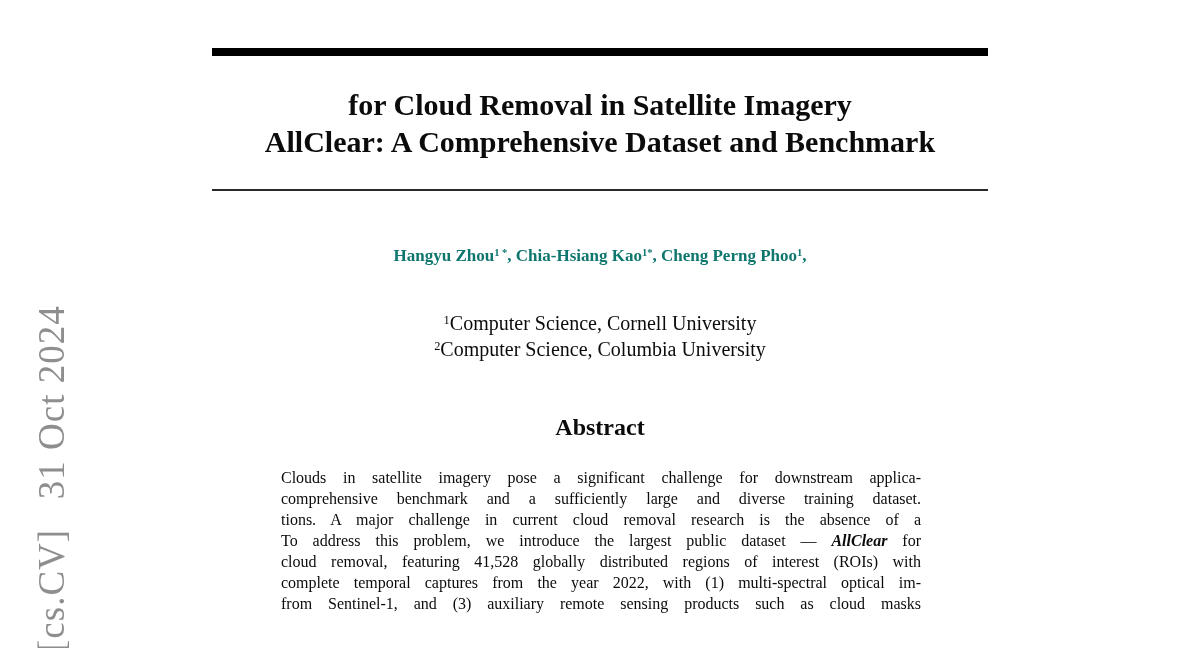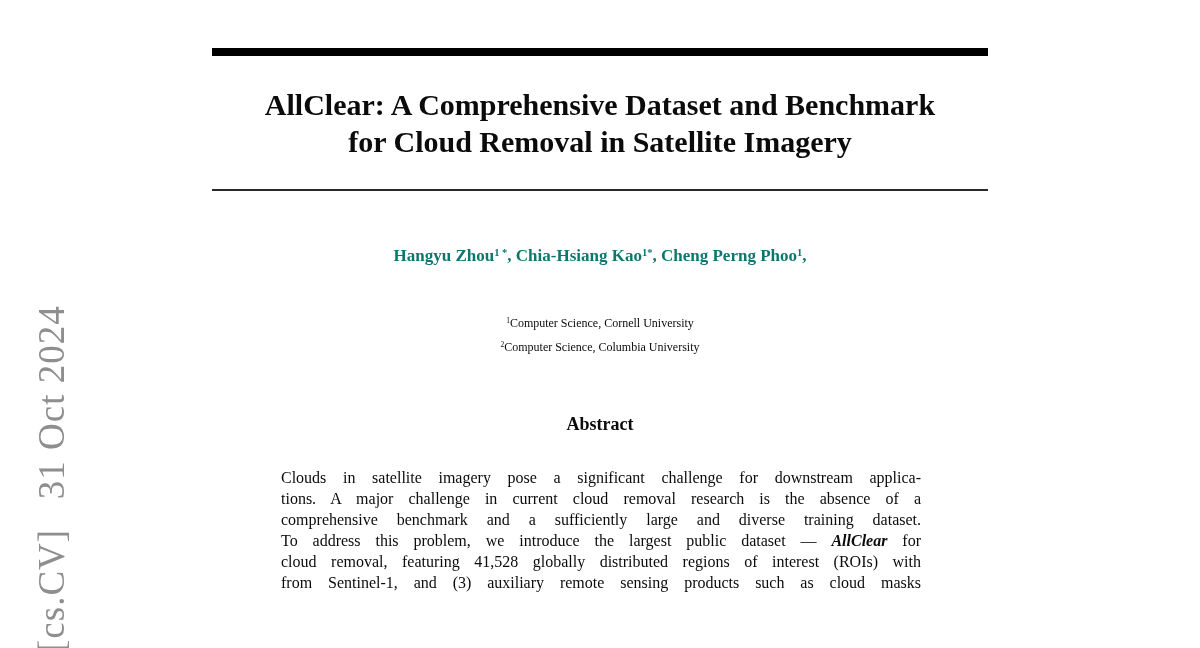--- a/index.html
+++ b/index.html
@@ -57,31 +57,31 @@
     font-weight: bold;
     font-size: 17px;
     line-height: 24px;
     color: #0f766e;
   }
   .affils {
     position: absolute;
     left: 212px; top: 312px;
     width: 776px;
     text-align: center;
-    font-size: 12px;
+    font-size: 20px;
     line-height: 23px;
     color: #0b0b0b;
   }
   .abstract-heading {
     position: absolute;
     left: 212px; top: 414px;
     width: 776px;
     text-align: center;
     font-weight: bold;
-    font-size: 18px;
+    font-size: 24px;
     color: #0b0b0b;
   }
   .abstract-body {
     position: absolute;
     left: 281px; top: 467px;
     width: 640px;
     font-size: 16px;
     line-height: 21px;
     color: #0b0b0b;
   }
@@ -102,39 +102,40 @@
 </head>
 <body>
 
 <div class="page">
 
   <div class="watermark">[cs.CV]  31 Oct 2024</div>
 
   <div class="rule-thick"></div>
 
   <h1 class="title">
+    <div class="title-line">for Cloud Removal in Satellite Imagery</div>
     <div class="title-line">AllClear: A Comprehensive Dataset and Benchmark</div>
-    <div class="title-line">for Cloud Removal in Satellite Imagery</div>
   </h1>
 
   <div class="rule-thin"></div>
 
   <div class="authors">
     <div class="author-line"><span>Hangyu Zhou</span><span class="sup">1 *</span><span>, Chia-Hsiang Kao</span><span class="sup">1*</span><span>, Cheng Perng Phoo</span><span class="sup">1</span><span>,</span></div>
   </div>
 
   <div class="affils">
     <div class="affil-line"><span class="sup">1</span><span>Computer Science, Cornell University</span></div>
     <div class="affil-line"><span class="sup">2</span><span>Computer Science, Columbia University</span></div>
   </div>
 
   <div class="abstract-heading">Abstract</div>
 
   <div class="abstract-body">
       <div class="abs-line"><span>Clouds in satellite imagery pose a significant challenge for downstream applica-</span></div>
+      <div class="abs-line"><span>comprehensive benchmark and a sufficiently large and diverse training dataset.</span></div>
       <div class="abs-line"><span>tions. A major challenge in current cloud removal research is the absence of a</span></div>
-      <div class="abs-line"><span>comprehensive benchmark and a sufficiently large and diverse training dataset.</span></div>
       <div class="abs-line"><span>To address this problem, we introduce the largest public dataset — </span><span class="i">AllClear</span><span> for</span></div>
       <div class="abs-line"><span>cloud removal, featuring 41,528 globally distributed regions of interest (ROIs) with</span></div>
+      <div class="abs-line"><span>complete temporal captures from the year 2022, with (1) multi-spectral optical im-</span></div>
       <div class="abs-line"><span>from Sentinel-1, and (3) auxiliary remote sensing products such as cloud masks</span></div>
     </div>
 
 </div>
 
 </body></html>

